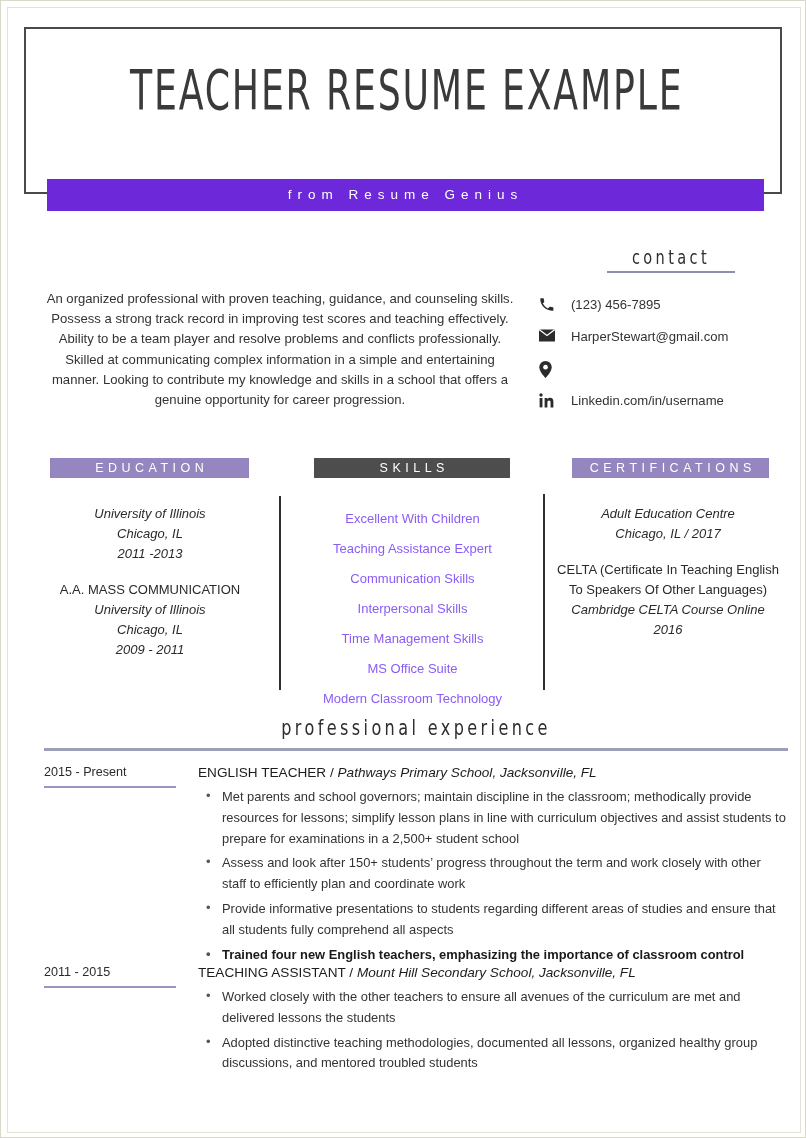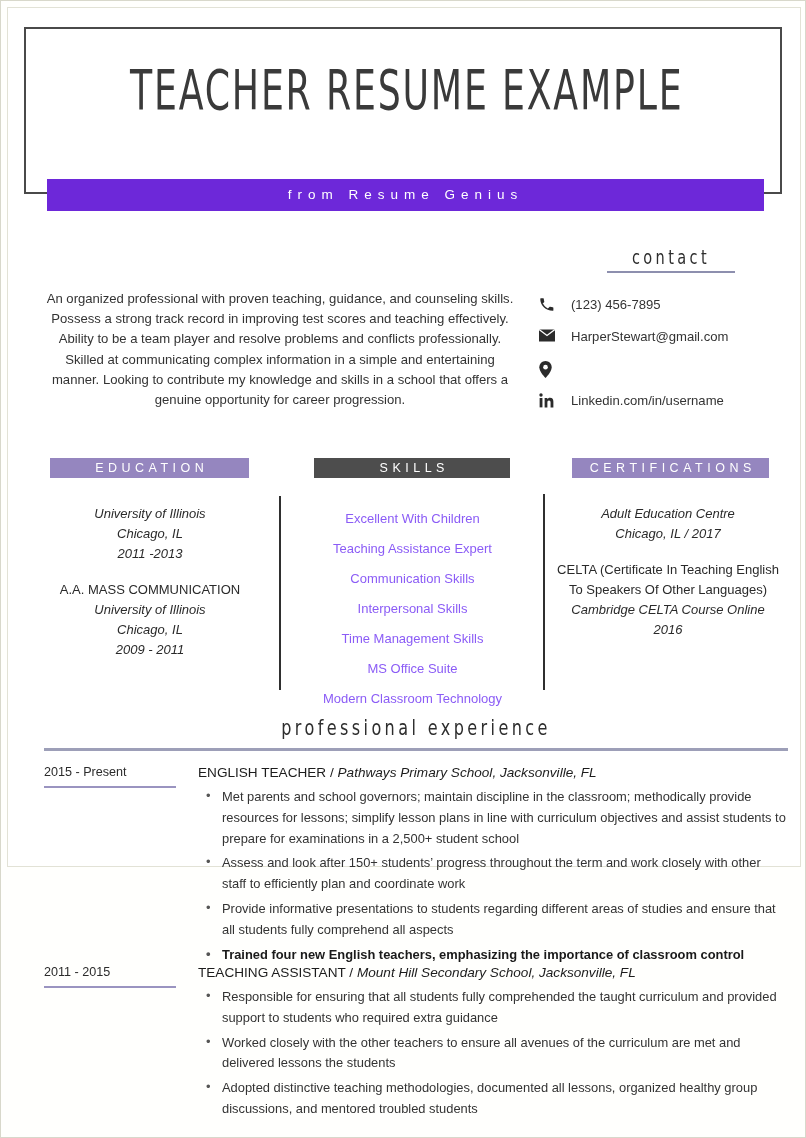--- a/index.html
+++ b/index.html
@@ -17,21 +17,21 @@
     width: 806px;
     height: 1138px;
     background: #fffffd;
     box-sizing: border-box;
     border: 1px solid #d8d8cb;
     overflow: hidden;
   }
   .page-inner {
     position: absolute;
     left: 6px; top: 6px;
-    width: 794px; height: 860px;
+    width: 794px; height: 1126px;
     background: #ffffff;
     border: 1px solid #e2e2d6;
     box-sizing: border-box;
   }
 
   
   .header-box {
     position: absolute;
     left: 16px;
     top: 19px;
@@ -350,21 +350,20 @@
       </div>
     </div>
 
     <div class="job" id="job2">
       <div class="job-date">2011 - 2015</div>
       <div class="job-body">
         <div class="job-title">
           <span>TEACHING ASSISTANT</span><span> / </span><em>Mount Hill Secondary School, Jacksonville, FL</em>
         </div>
         <ul class="bullets">
-          <li>Responsible for ensuring that all students fully comprehended the taught curriculum and provided support to students who required extra guidance</li>
           <li>Worked closely with the other teachers to ensure all avenues of the curriculum are met and delivered lessons the students</li>
           <li>Adopted distinctive teaching methodologies, documented all lessons, organized healthy group discussions, and mentored troubled students</li>
         </ul>
       </div>
     </div>
 
   </div>
 </div>
 
 </body></html>

